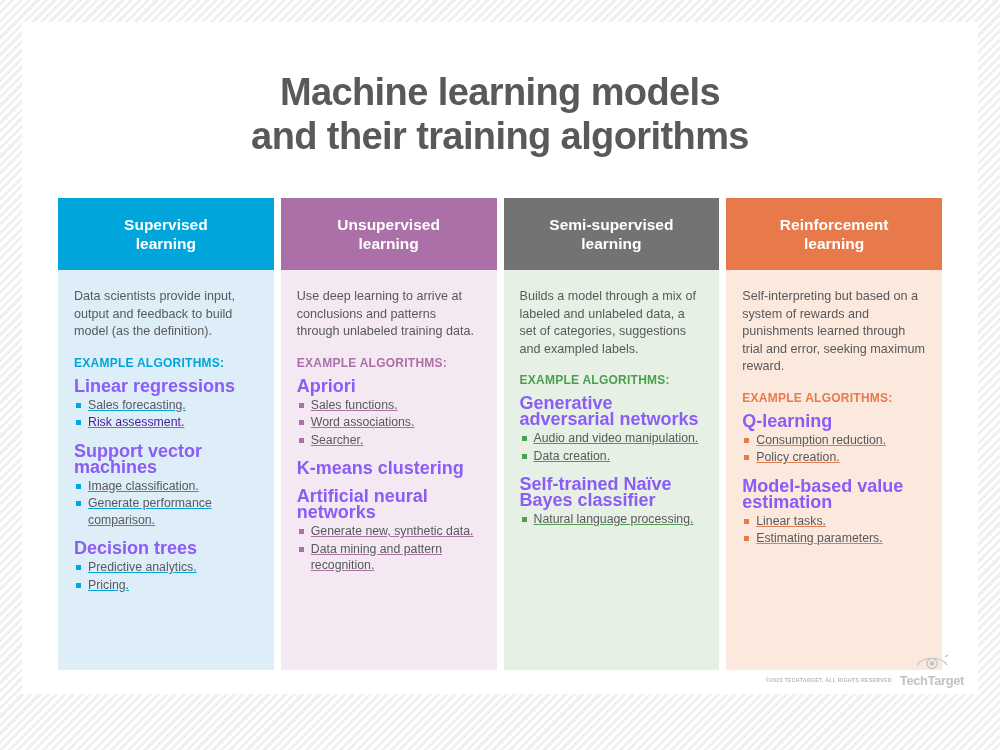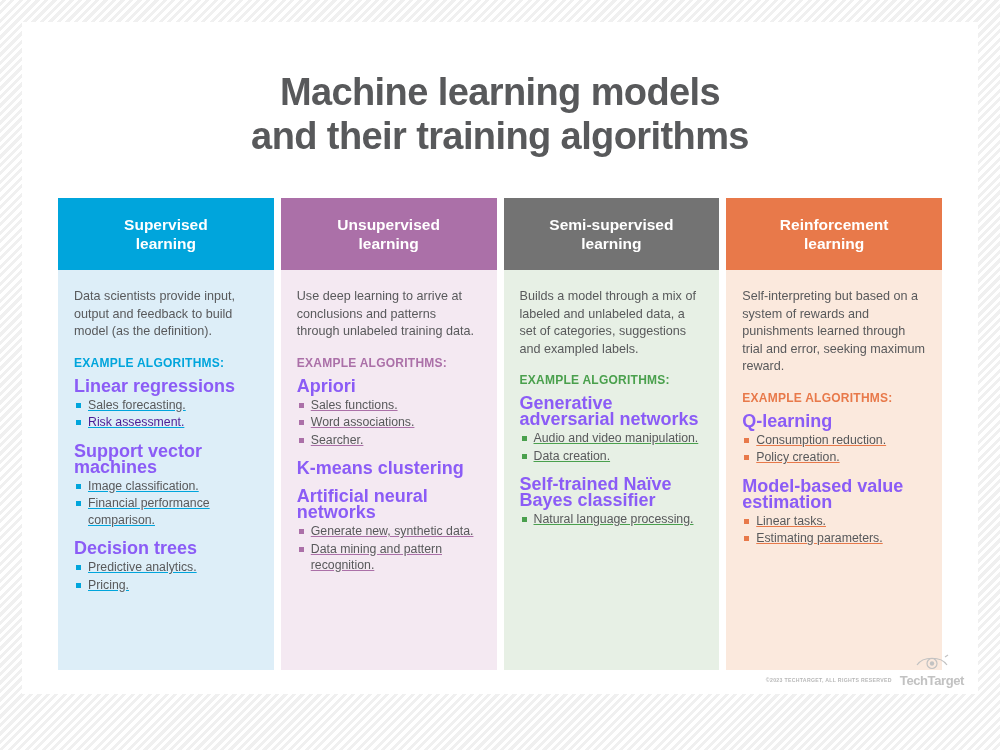--- a/index.html
+++ b/index.html
@@ -180,21 +180,21 @@
             <div class="grp-title">Linear regressions</div>
             <ul class="grp-list">
               <li style="color: rgb(0, 165, 220);"><span style="color: rgb(88, 89, 91);">Sales forecasting.</span></li>
               <li style="color: rgb(0, 165, 220);"><span style="color: #4c1d95;">Risk assessment.</span></li>
             </ul>
           </div>
           <div class="grp">
             <div class="grp-title">Support vector machines</div>
             <ul class="grp-list">
               <li style="color: rgb(0, 165, 220);"><span style="color: rgb(88, 89, 91);">Image classification.</span></li>
-              <li style="color: rgb(0, 165, 220);"><span style="color: rgb(88, 89, 91);">Financial performance comparison.</span></li>
+              <li style="color: rgb(0, 165, 220);"><span style="color: rgb(88, 89, 91);">Generate performance comparison.</span></li>
             </ul>
           </div>
           <div class="grp">
             <div class="grp-title">Decision trees</div>
             <ul class="grp-list">
               <li style="color: rgb(0, 165, 220);"><span style="color: rgb(88, 89, 91);">Predictive analytics.</span></li>
               <li style="color: rgb(0, 165, 220);"><span style="color: rgb(88, 89, 91);">Pricing.</span></li>
             </ul>
           </div>
         </div>

